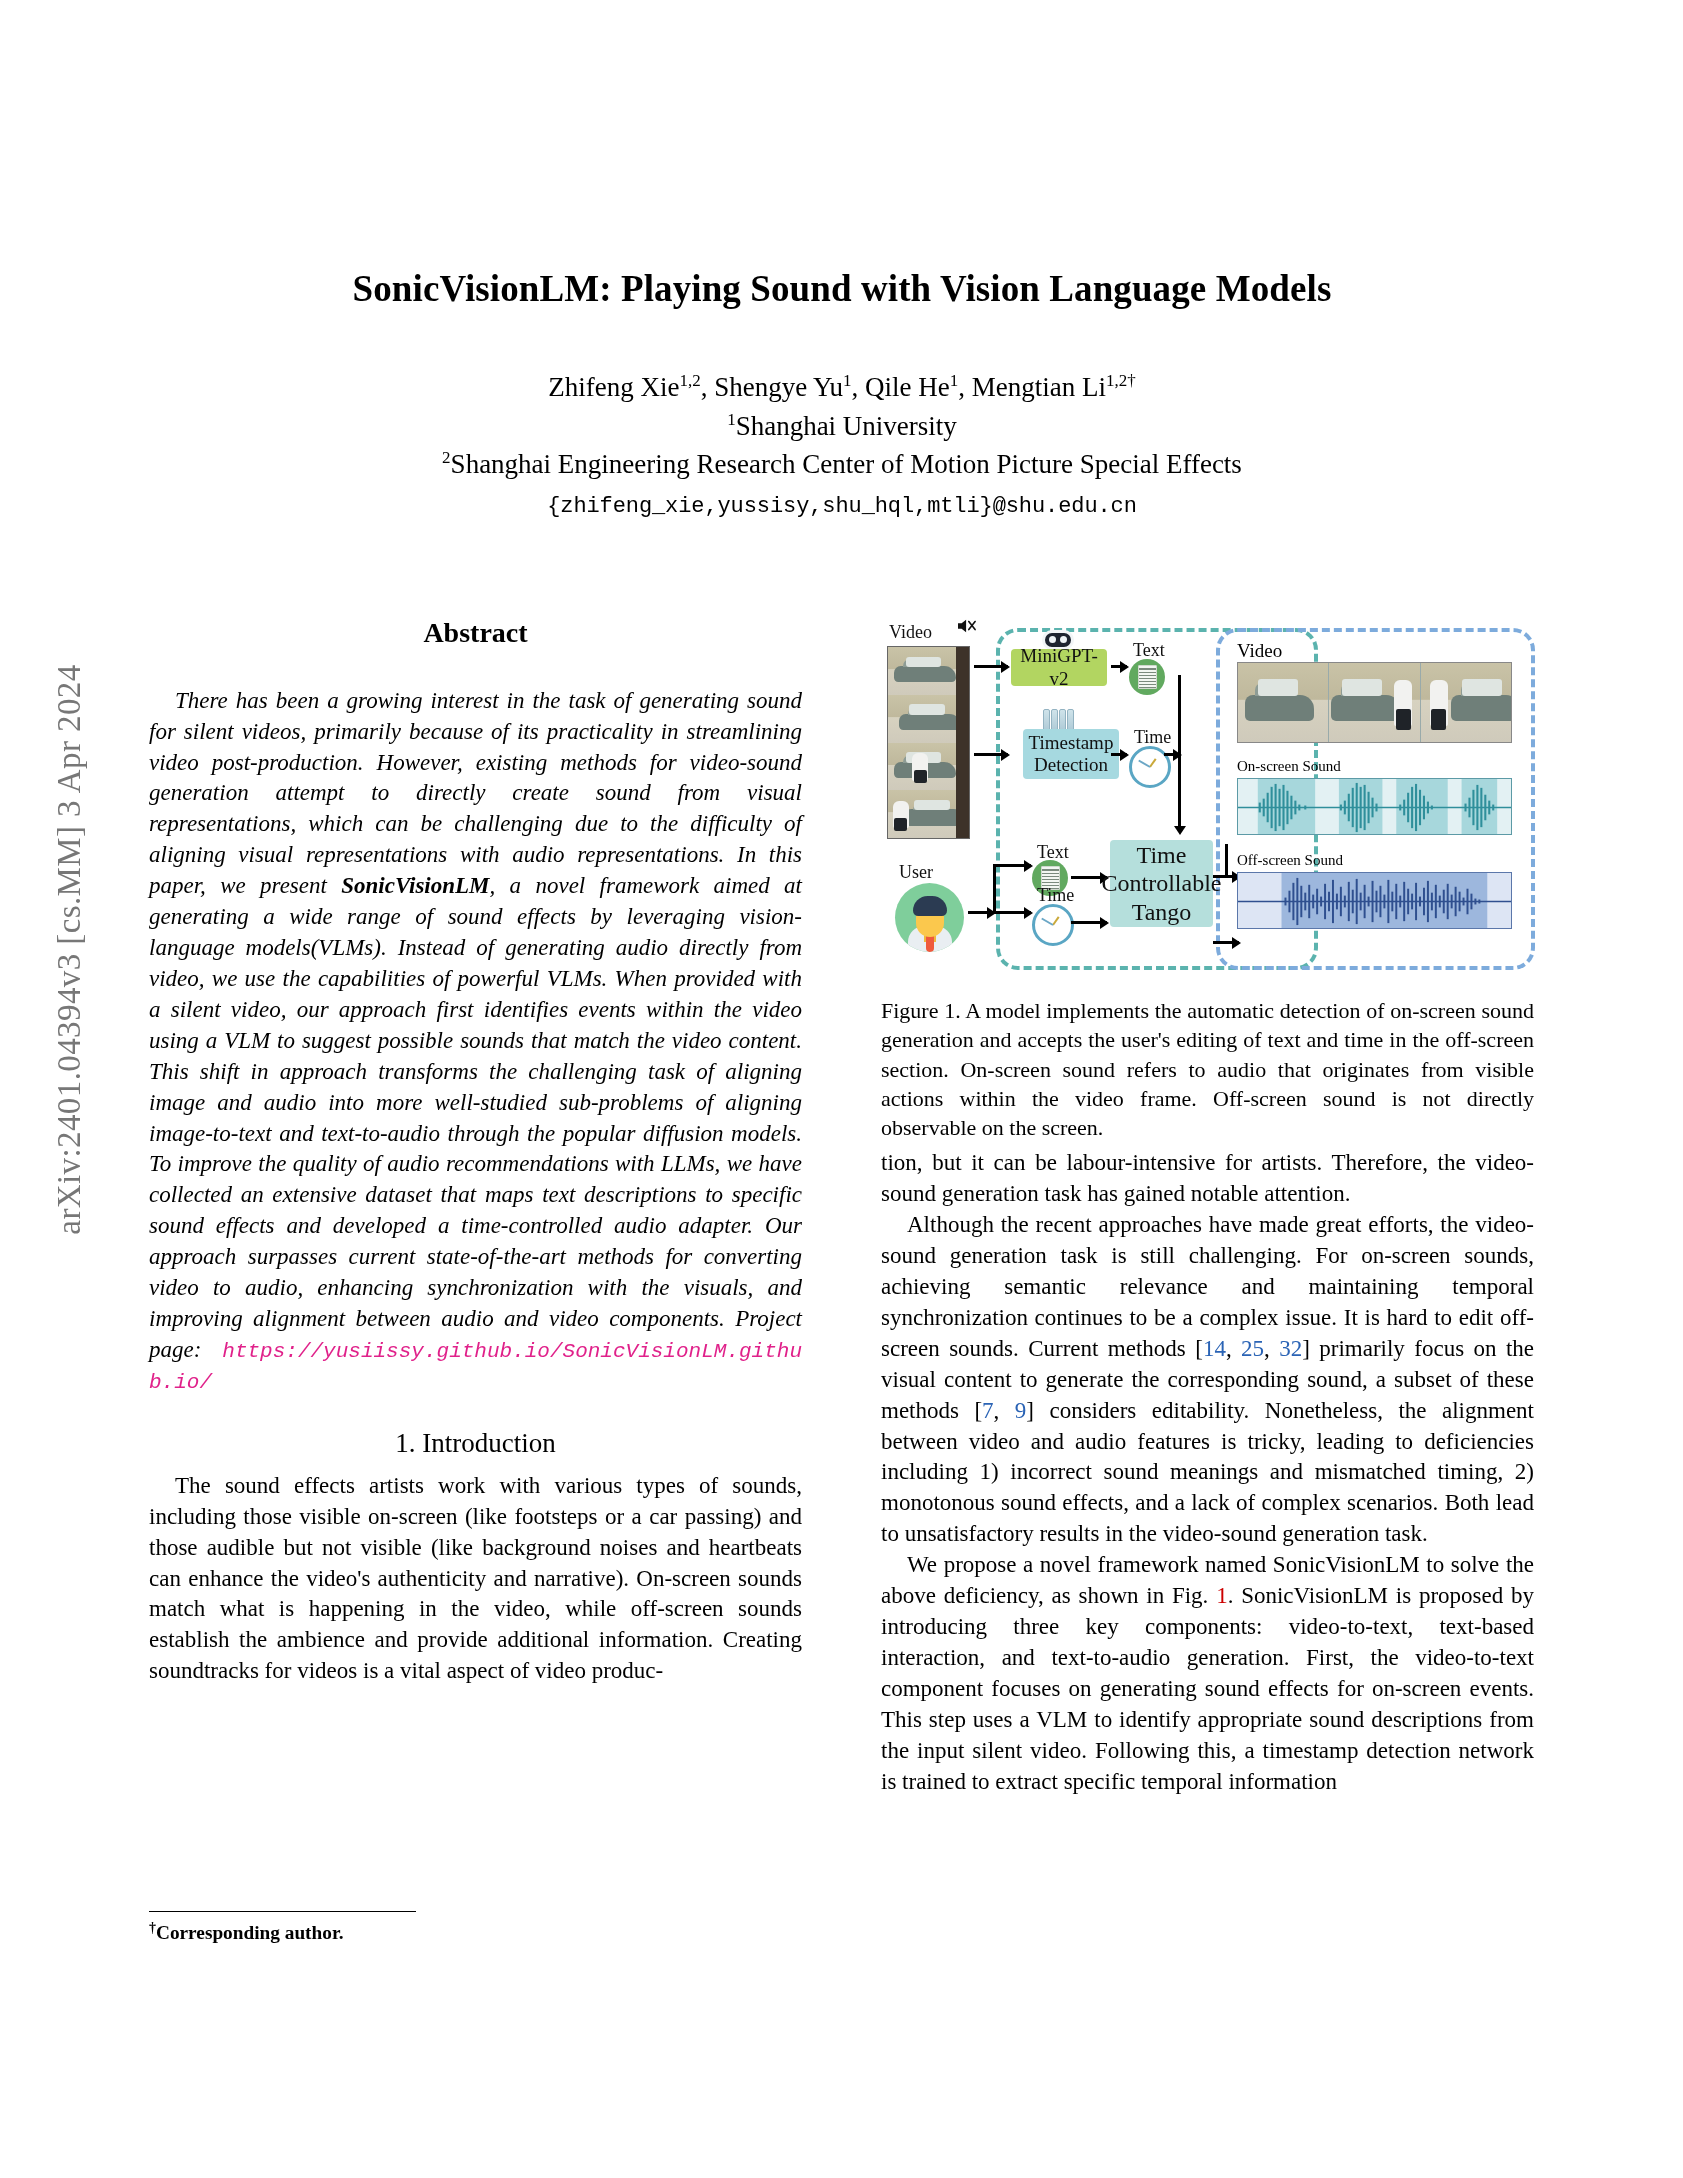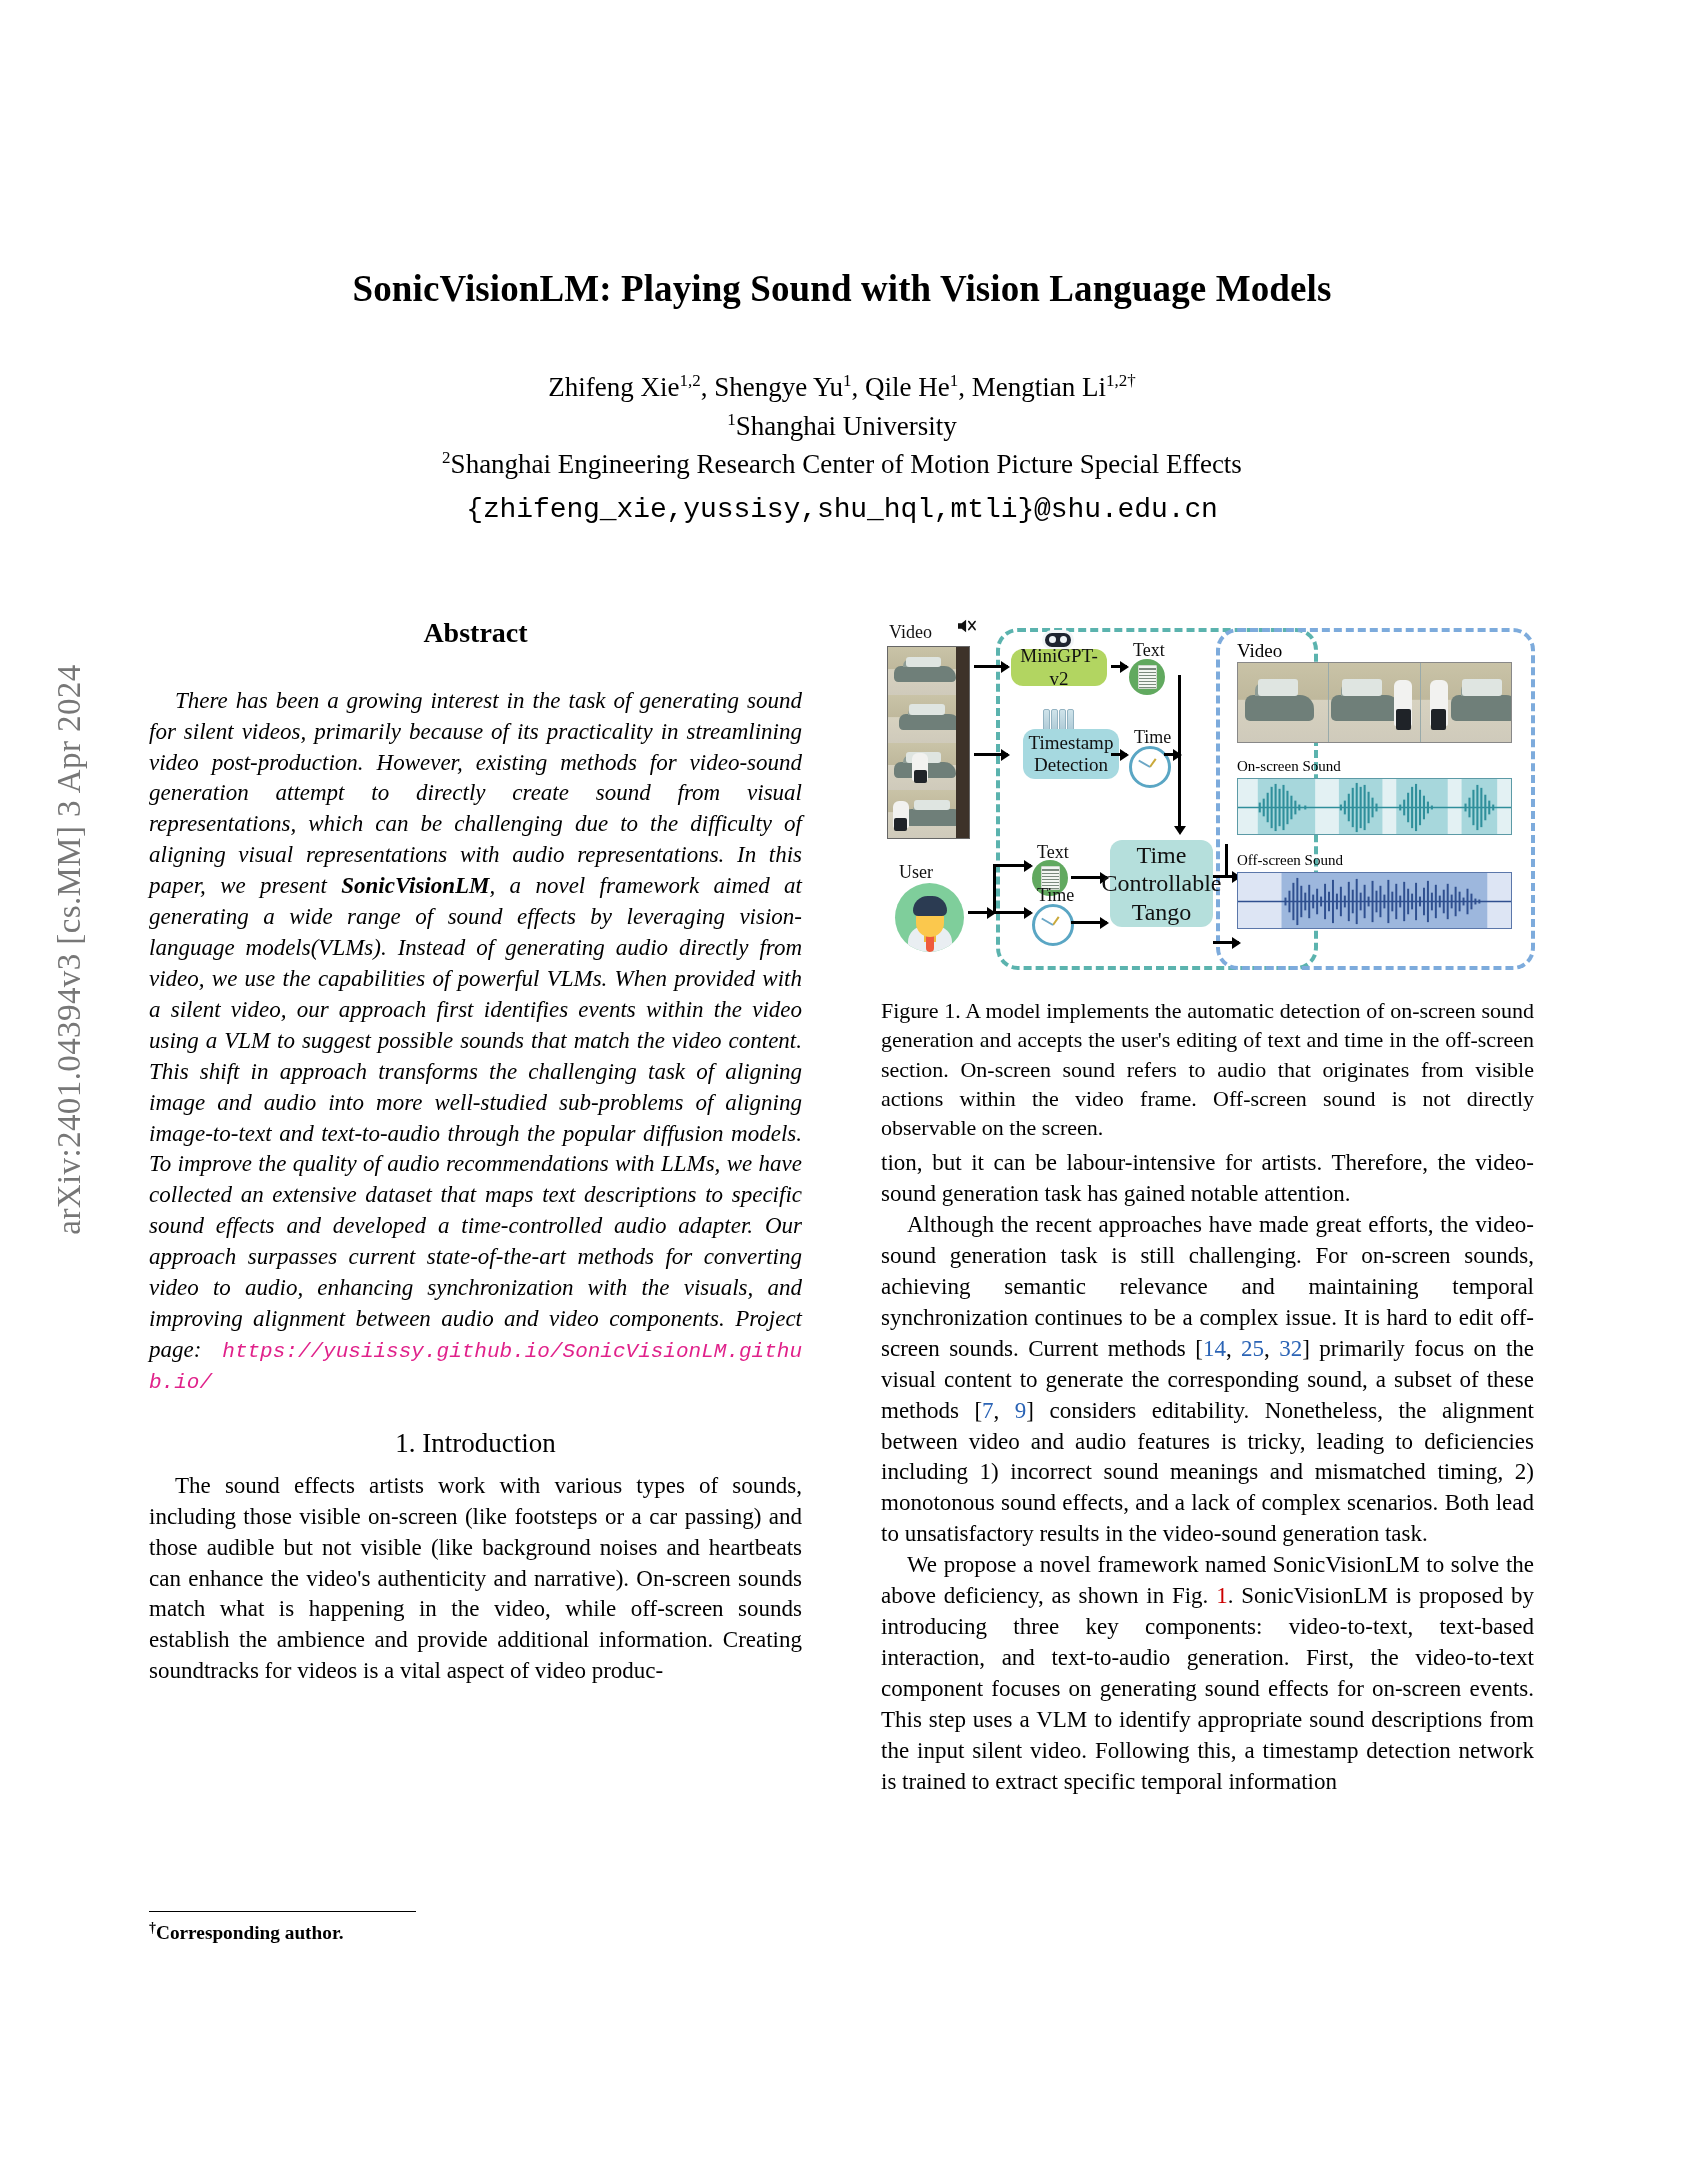--- a/index.html
+++ b/index.html
@@ -48,21 +48,21 @@
     line-height:1.2;
   }
   .authors{
     font-size:27px;
     line-height:1.42;
   }
   .authors sup{ font-size:17px; vertical-align:super; }
   .emails{
     margin-top:11px;
     font-family:"Liberation Mono", monospace;
-    font-size:28px;
+    font-size:22px;
     letter-spacing:-0.1px;
   }
 
   
   .col{
     position:absolute;
     top:614px;
     width:653px;
     font-size:23px;
     line-height:1.345;
@@ -193,21 +193,21 @@
   .av-hair{ position:absolute; left:18px; top:13px; width:34px; height:20px;
     background:#2b3b52; border-radius:17px 17px 6px 6px; }
   .av-neck{ position:absolute; left:29px; top:47px; width:12px; height:12px;
     background:#f0b83e; }
 
   
   .box{
     position:absolute;
     display:flex; align-items:center; justify-content:center;
     text-align:center;
-    border-radius:12px;
+    border-radius:4px;
     font-size:19px; line-height:1.18;
     color:#111;
     padding:3px 5px;
     box-sizing:border-box;
   }
   .box-green{ background:#b2d561; }
   .box-cyan { background:#a6d9e0;margin-left:12px; }
   .box-teal { background:#b5dfdc; }
 
   

